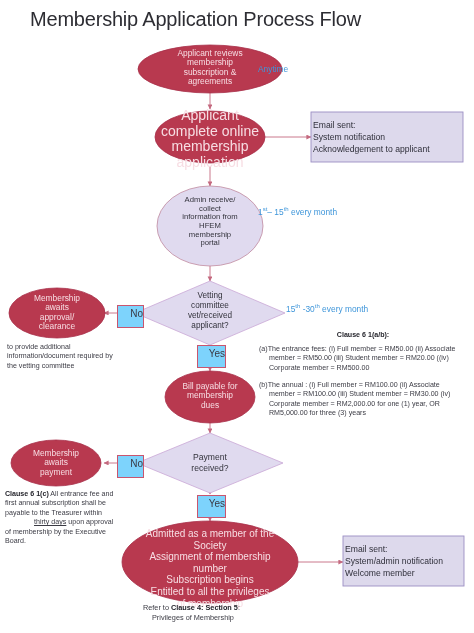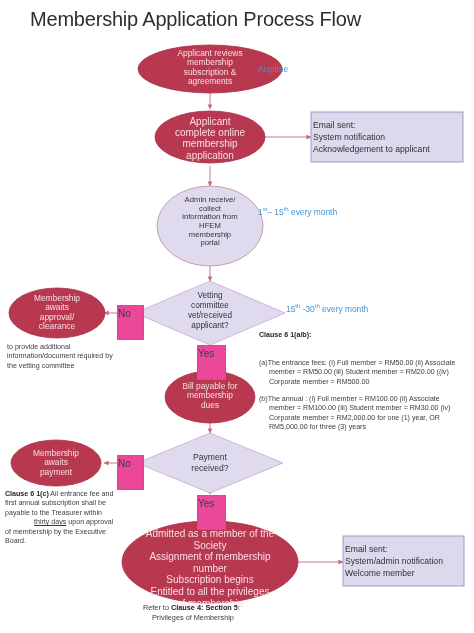--- a/index.html
+++ b/index.html
@@ -42,26 +42,26 @@
     text-align: center;
     line-height: 1.12;
     pointer-events: none;
   }
   .node-label.onred { color: #f7dde3; }
   .node-label.ondark { color: #33333c; }
 
   
   .yn-box {
     border: 1px solid #c9556e;
-    background: #ec4899;
+    background: #7dd3fc;
     color: #3a3a44;
-    text-align: left;
+    text-align: right;
     font-size: 10px;
     line-height: 1;
-    padding: 3px 0 20px 0;
+    padding: 3px 0 8px 0;
   }
 
   
   .email-box-text {
     text-align: left;
     color: #2f2f3a;
     line-height: 1.38;
     font-size: 8.6px;
   }
 
@@ -79,21 +79,21 @@
     line-height: 1.33;
   }
   .note b { font-weight: bold; color: #25252c; }
   .note .u { text-decoration: underline; margin-left: 29px; }
 
   .clause {
     color: #3b3b44;
     font-size: 7.1px;
     line-height: 1.36;
   }
-  .clause .hd { font-weight: bold; color: #25252c; display:block; margin-bottom: 18px;}
+  .clause .hd { font-weight: bold; color: #25252c; display:block; margin-bottom: 4px; text-align: center;}
   .clause p { margin: 0 0 7px 0; padding-left: 10px; text-indent: -10px; }
   .clause p:last-child { margin-bottom: 0; }
 
   .footnote {
     color: #3b3b44;
     font-size: 7.3px;
     line-height: 1.35;
     text-align: left;
   }
   .footnote b { font-weight: bold; color: #22222a; }
@@ -169,21 +169,21 @@
     <rect x="343" y="536" width="121" height="50" fill="#ddd9ec" stroke="#9b8ec4" stroke-width="0.9"></rect>
   </svg>
 
   <div class="abs node-label onred" style="left:138px; top:49px; width:144px; font-size:8.4px;">
     <div>Applicant reviews</div>
     <div>membership</div>
     <div>subscription &amp;</div>
     <div>agreements</div>
   </div>
 
-  <div class="abs node-label onred" style="left:155px; top:116px; width:110px; font-size:10px;">
+  <div class="abs node-label onred" style="left:155px; top:108px; width:110px; font-size:14px;">
     <div>Applicant</div>
     <div>complete online</div>
     <div>membership</div>
     <div>application</div>
   </div>
 
   <div class="abs node-label ondark" style="left:157px; top:196px; width:106px; font-size:7.7px;">
     <div>Admin receive/</div>
     <div>collect</div>
     <div>information from</div>

